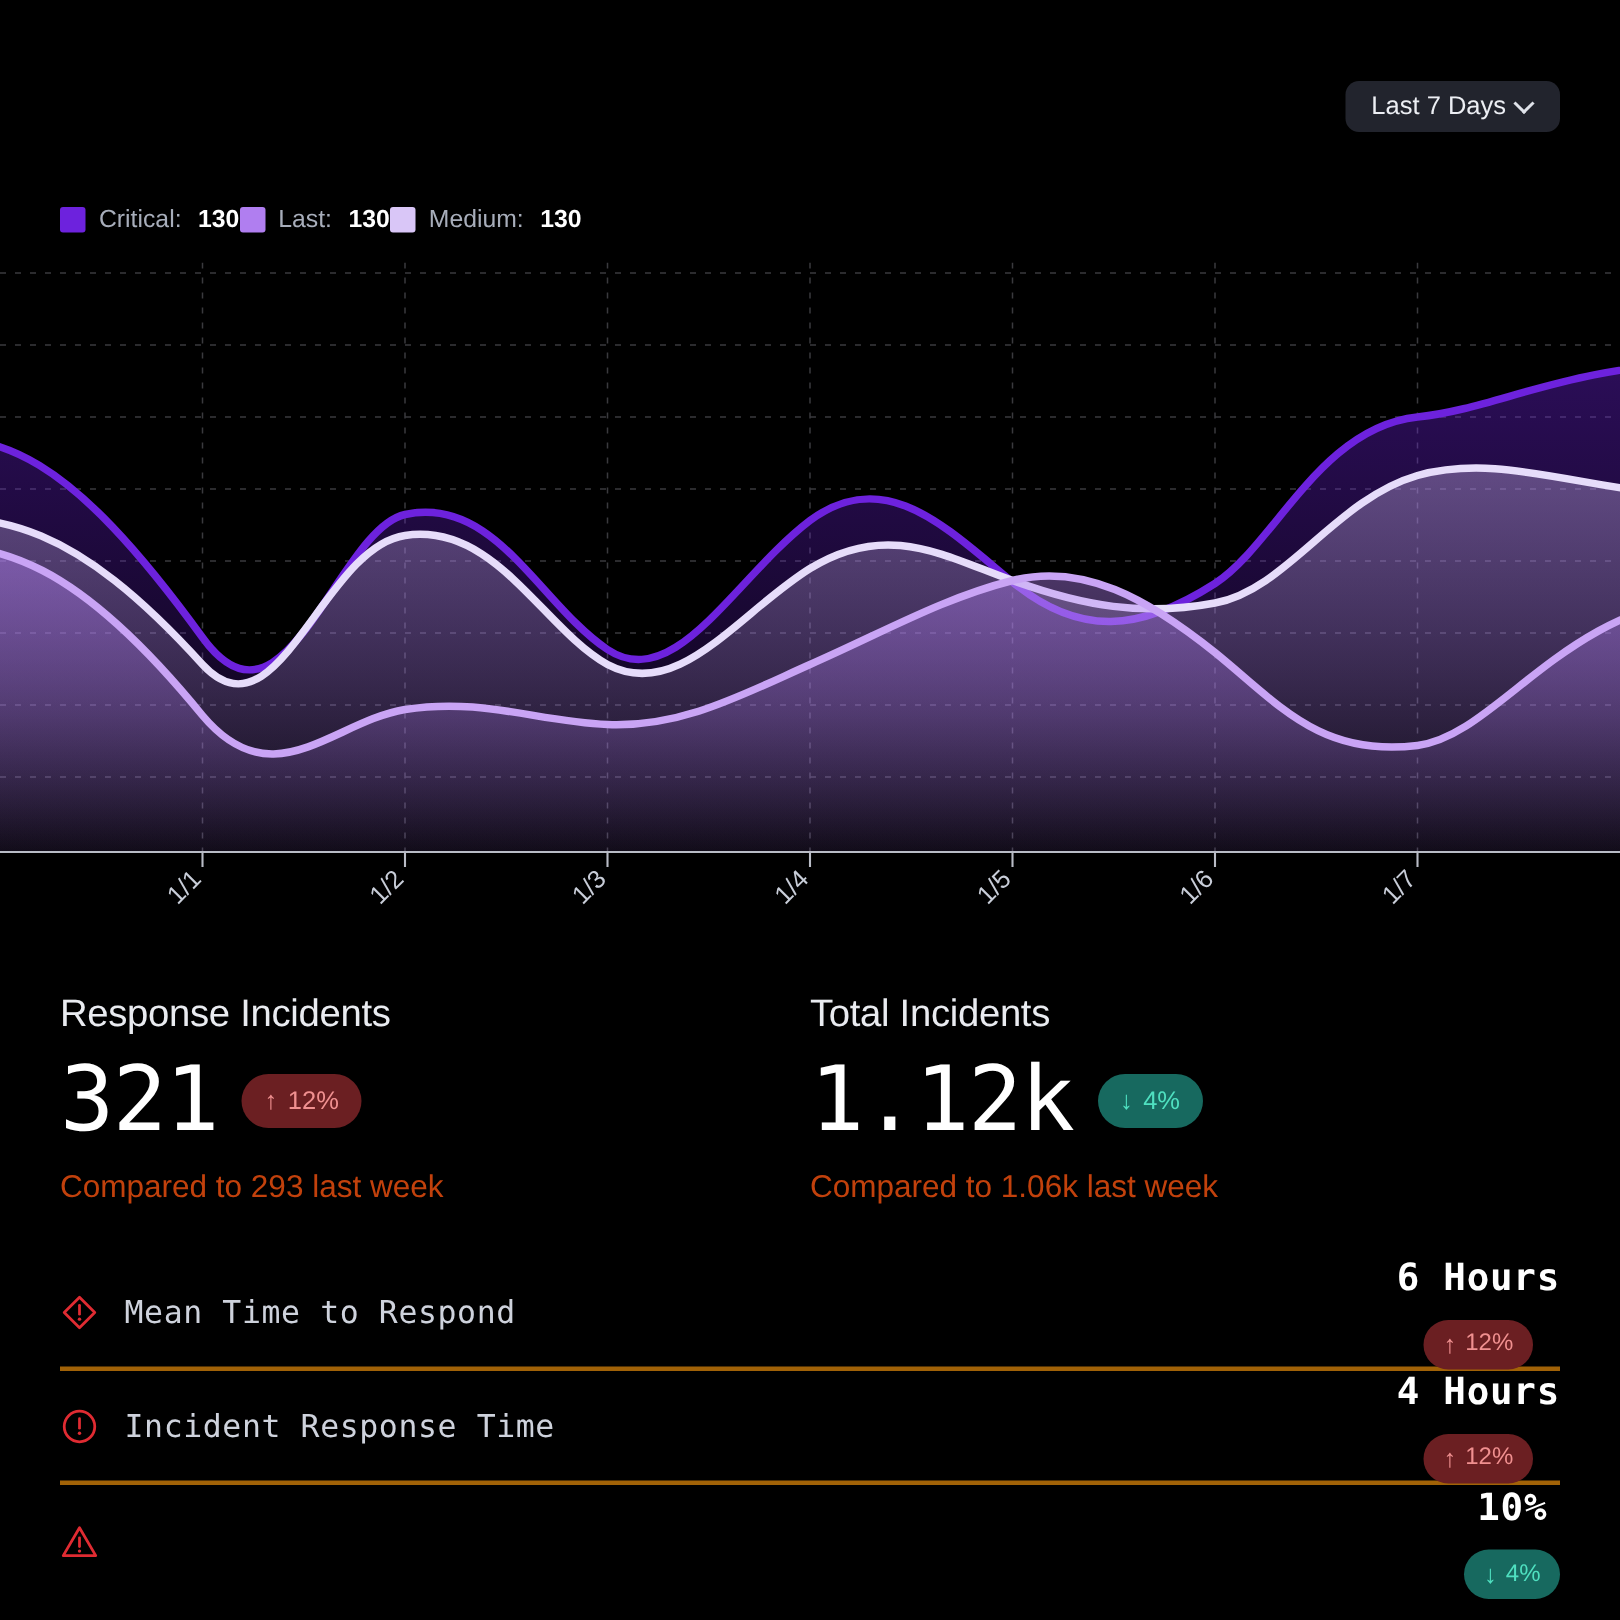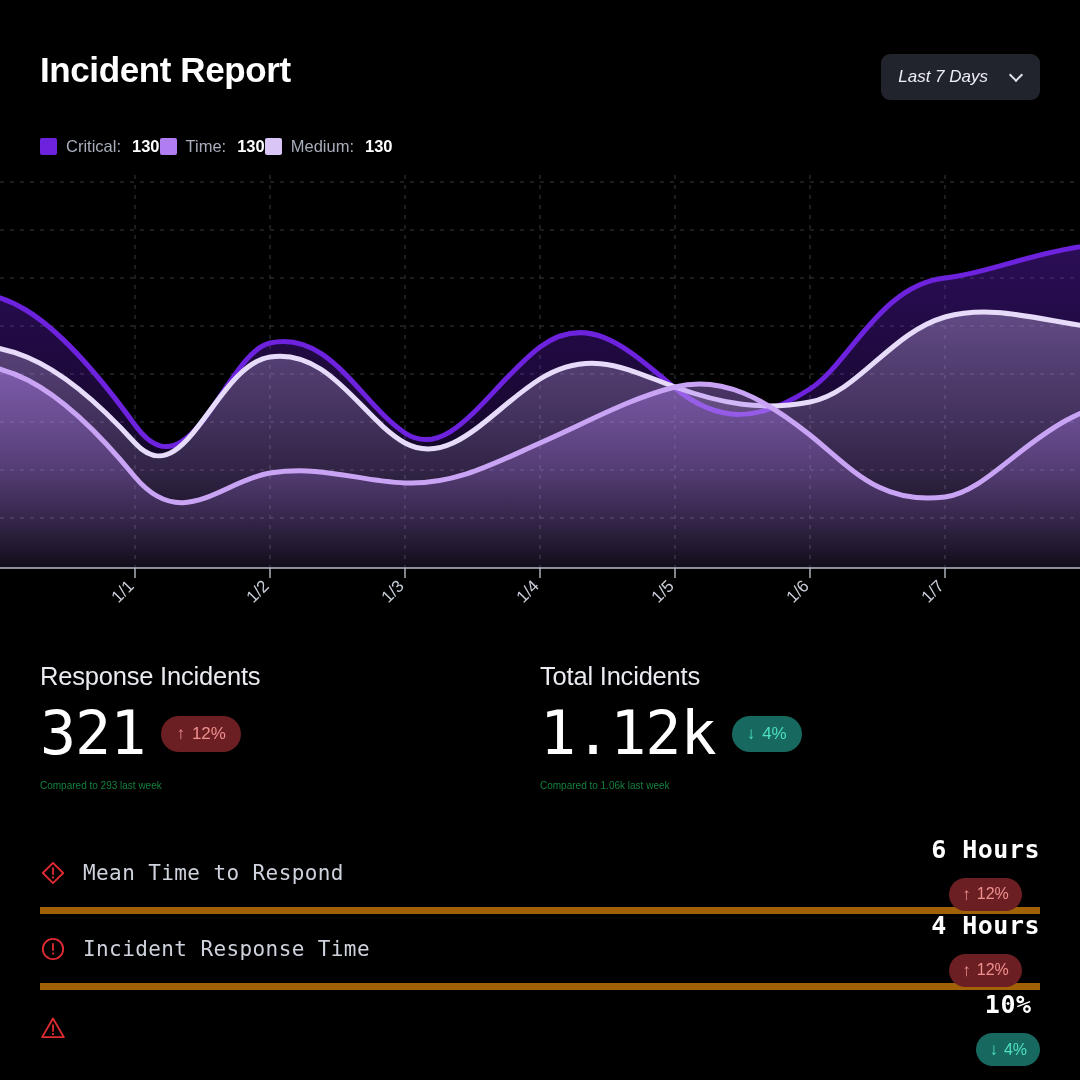--- a/index.html
+++ b/index.html
@@ -32,32 +32,31 @@
     font-size: 35px;
     font-weight: bold;
     letter-spacing: -0.4px;
     color: #ffffff;
     line-height: 1;
   }
   .range-select {
     position: absolute;
     right: 40px;
     top: 54px;
-    height: 46px;
-    display: flex;
-    align-items: center;
-    gap: 22px;
+    height: 34px;
+    display: flex;
+    align-items: center;
+    gap: 6px;
     padding: 0 17px;
     background: #22242d;
     border-radius: 9px;
     font-size: 17px;
     color: #eceef3;
     cursor: pointer;
     user-select: none;
-    font-style: italic;
   }
   .chev {
     width: 13px; height: 13px;
     display: inline-block;
     position: relative;
     top: -2px;
   }
   .chev::before {
     content: "";
     position: absolute;
@@ -131,22 +130,22 @@
   .kpi-value {
     font-family: "DejaVu Sans Mono", monospace;
     font-size: 60px;
     font-weight: normal;
     color: #ffffff;
     line-height: 1.05;
     letter-spacing: -1px;
   }
   .kpi-sub {
     margin-top: 15px;
-    font-size: 10px;
-    color: #15803d;
+    font-size: 21px;
+    color: #c2410c;
   }
 
   .badge {
     display: inline-flex;
     align-items: center;
     gap: 7px;
     height: 36px;
     padding: 0 15px;
     border-radius: 18px;
     font-size: 17px;
@@ -169,21 +168,21 @@
   .metrics {
     position: absolute;
     left: 40px;
     top: 838px;
     width: 1000px;
   }
   .metric-row {
     height: 76px;
     display: flex;
     align-items: center;
-    border-bottom: 7px solid #a16207;
+    border-bottom: 3px solid #a16207;
   }
   .metric-row:last-child { border-bottom: none; }
   .metric-left {
     display: flex;
     align-items: center;
     gap: 17px;
     flex: 1;
   }
   .metric-label {
     font-family: "DejaVu Sans Mono", monospace;
@@ -203,36 +202,35 @@
     color: #ffffff;
     font-weight: bold;
     letter-spacing: 0.5px;
   }
   .mi { width: 26px; height: 26px; display: block; }
 </style>
 </head>
 <body>
 
 <div class="header">
-  <div class="page-title">Incident Report</div>
   <div class="range-select">
     <span>Last 7 Days</span>
     <span class="chev"></span>
   </div>
 </div>
 
 <div class="legend">
   <div class="legend-item">
     <span class="legend-swatch" style="background:#6d22dd"></span>
     <span>Critical:</span>
     <span class="legend-val">130</span>
   </div>
   <div class="legend-item">
     <span class="legend-swatch" style="background:#b07ef0"></span>
-    <span>Time:</span>
+    <span>Last:</span>
     <span class="legend-val">130</span>
   </div>
   <div class="legend-item">
     <span class="legend-swatch" style="background:#d9c6f7"></span>
     <span>Medium:</span>
     <span class="legend-val">130</span>
   </div>
 </div>
 
 <div class="chart-wrap">

